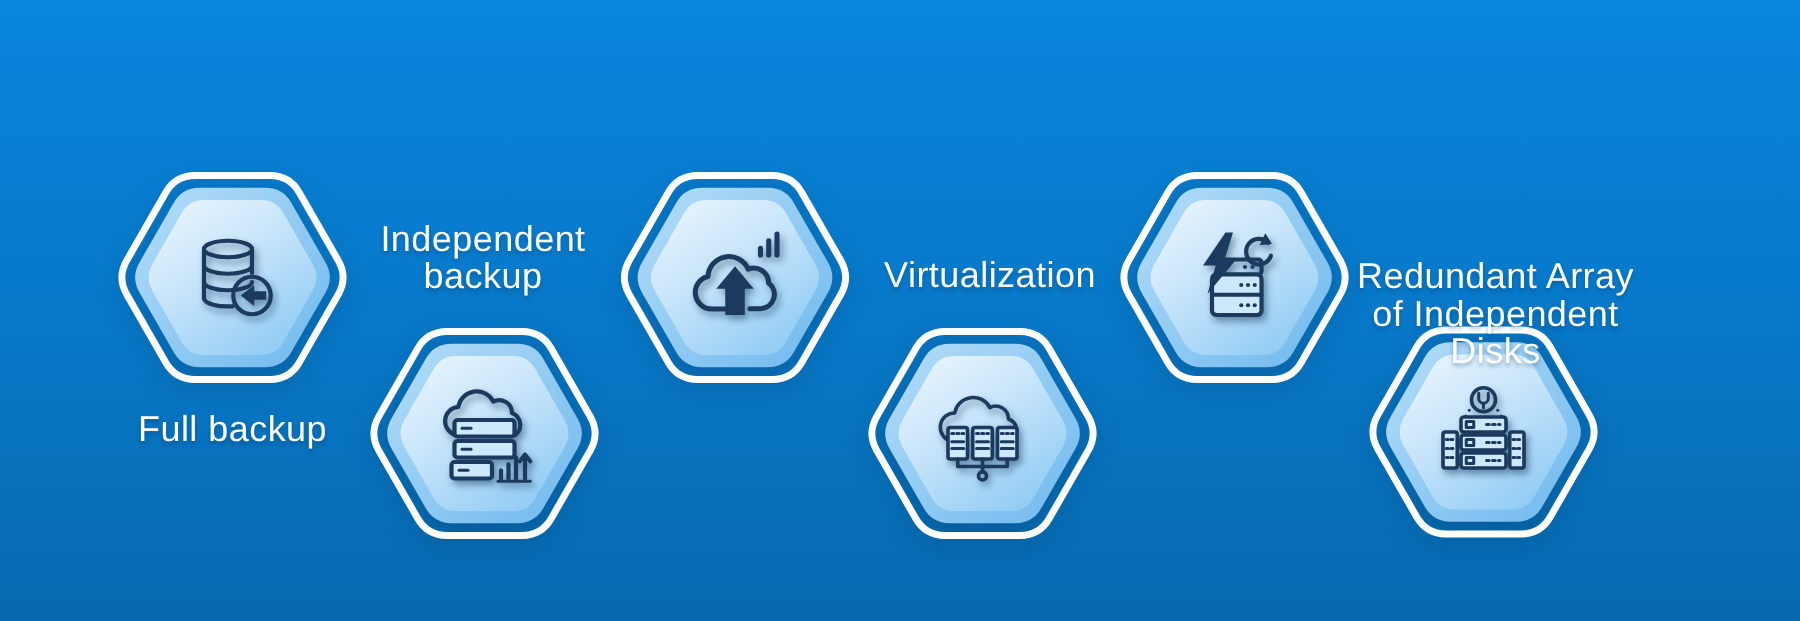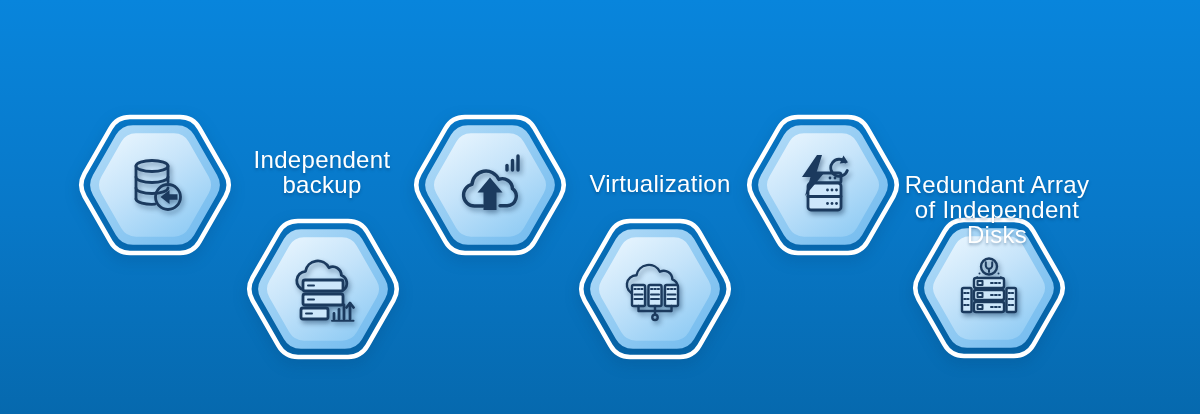--- a/index.html
+++ b/index.html
@@ -71,20 +71,21 @@
         <path class="ink" d="M13,13 V46"></path>
         <path class="ink" d="M45,13 V29"></path>
         <path class="ink" d="M13,24 a16,5.5 0 0 0 32,0"></path>
         <path class="ink" d="M13,35 a16,5.5 0 0 0 32,0"></path>
         <path class="ink" d="M13,46 a16,5.5 0 0 0 19,5.2"></path>
         <circle class="ink" cx="45" cy="44" r="12.5" fill="#c7e4fa"></circle>
         <path class="ink-fill" d="M37.5,44 l9,-7 v4.2 h8 v5.6 h-8 v4.2 z"></path>
       </g>
     </svg>
   </div>
+  <div class="label label1 nowrap">Full backup</div>
 
   <div class="hex hex2">
     <svg class="hexsvg" viewBox="0 0 162 146">
       <path class="ho" d="M10.5,61.7 L36.5,16.3 Q43,5 56,5 L106,5 Q119,5 125.5,16.3 L151.5,61.7 Q158,73 151.5,84.3 L125.5,129.7 Q119,141 106,141 L56,141 Q43,141 36.5,129.7 L10.5,84.3 Q4,73 10.5,61.7 Z"></path>
       <path class="hr" d="M10.5,61.7 L36.5,16.3 Q43,5 56,5 L106,5 Q119,5 125.5,16.3 L151.5,61.7 Q158,73 151.5,84.3 L125.5,129.7 Q119,141 106,141 L56,141 Q43,141 36.5,129.7 L10.5,84.3 Q4,73 10.5,61.7 Z" transform="translate(81,73) scale(0.88) translate(-81,-73)"></path>
       <path class="hb" d="M10.5,61.7 L36.5,16.3 Q43,5 56,5 L106,5 Q119,5 125.5,16.3 L151.5,61.7 Q158,73 151.5,84.3 L125.5,129.7 Q119,141 106,141 L56,141 Q43,141 36.5,129.7 L10.5,84.3 Q4,73 10.5,61.7 Z" transform="translate(81,73) scale(0.76) translate(-81,-73)"></path>
       <g class="icon" transform="translate(49,41)">
         <path class="ink" d="M13,33 a9.5,9.5 0 0 1 1.5,-18.7 a12.5,12.5 0 0 1 23.4,-3.6 a8.5,8.5 0 0 1 12.4,7.6 a8.5,8.5 0 0 1 2.2,14.7"></path>
         <rect class="ink panel" x="12" y="23" width="40" height="11" rx="2"></rect>
         <path class="ink-thin" d="M17,28.5 h6"></path>

